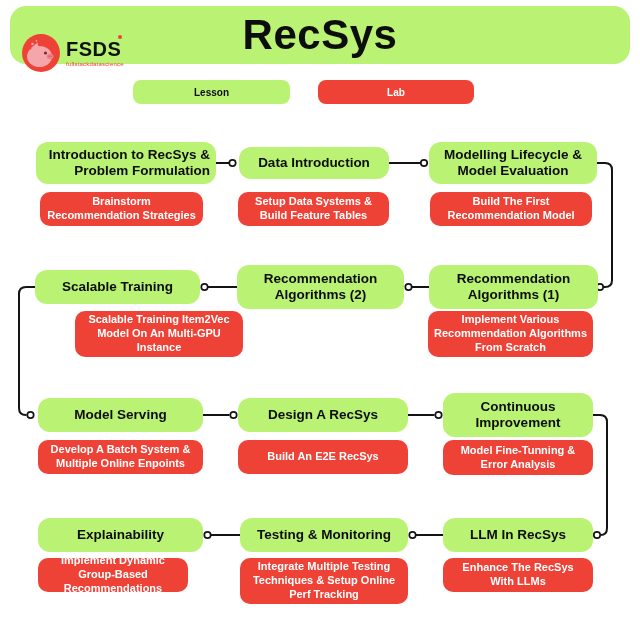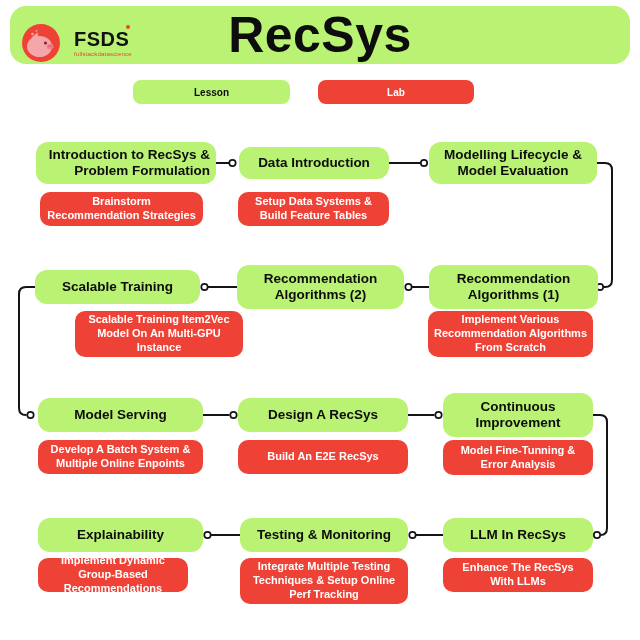--- a/index.html
+++ b/index.html
@@ -6,28 +6,28 @@
   .canvas{
     position:relative;width:640px;height:640px;background:#ffffff;overflow:hidden;
     font-family:"Liberation Sans","DejaVu Sans",sans-serif;
   }
   
   .header{
     position:absolute;left:10px;top:6px;width:620px;height:58px;
     background:var(--lesson,#baf273);border-radius:16px;
     display:flex;align-items:center;justify-content:center;
   }
-  .logo{position:absolute;left:12px;top:18px;display:flex;align-items:center;gap:14px;}
+  .logo{position:absolute;left:12px;top:28px;display:flex;align-items:center;gap:6px;}
   .logo-mark{width:38px;height:38px;display:block;}
   .logo-text{position:relative;display:flex;flex-direction:column;line-height:1;}
   .logo-abbr{font-size:20px;font-weight:700;color:#111;letter-spacing:.5px;}
   .logo-dot{position:absolute;right:2px;top:-4px;width:4px;height:4px;border-radius:50%;background:var(--lab,#ee4237);}
   .logo-sub{font-size:6px;color:var(--lab,#ee4237);margin-top:2px;letter-spacing:.2px;}
   .title{
-    margin:0;font-size:50px;font-weight:800;color:#0d0d0d;letter-spacing:.5px;
+    margin:0;font-size:42px;font-weight:800;color:#0d0d0d;letter-spacing:.5px;
   }
   
   .legend-chip{
     position:absolute;top:80px;height:24px;border-radius:8px;
     display:flex;align-items:center;justify-content:center;
     font-size:10px;font-weight:700;
   }
   .legend-lesson{left:133px;width:157px;background:var(--lesson,#baf273);color:#0d0d0d;}
   .legend-lab{left:318px;width:156px;background:var(--lab,#ee4237);color:#fff;}
   
@@ -101,20 +101,21 @@
   </div>
 
   <span class="legend-chip legend-lesson">Lesson</span>
   <span class="legend-chip legend-lab">Lab</span>
 
   <div class="node lesson-node" style="left:36px;top:142px;width:180px;height:42px;text-align:right;">Introduction to RecSys &amp; Problem Formulation</div>
   <div class="node lesson-node" style="left:239px;top:147px;width:150px;height:32px;">Data Introduction</div>
   <div class="node lesson-node" style="left:429px;top:142px;width:168px;height:42px;">Modelling Lifecycle &amp; Model Evaluation</div>
   <div class="node lab-node" style="left:40px;top:192px;width:163px;height:34px;">Brainstorm Recommendation Strategies</div>
   <div class="node lab-node" style="left:238px;top:192px;width:151px;height:34px;">Setup Data Systems &amp; Build Feature Tables</div>
+  <div class="node lab-node" style="left:430px;top:192px;width:162px;height:34px;">Build The First Recommendation Model</div>
 
   <div class="node lesson-node" style="left:35px;top:270px;width:165px;height:34px;">Scalable Training</div>
   <div class="node lesson-node" style="left:237px;top:265px;width:167px;height:44px;">Recommendation Algorithms (2)</div>
   <div class="node lesson-node" style="left:429px;top:265px;width:169px;height:44px;">Recommendation Algorithms (1)</div>
   <div class="node lab-node" style="left:35px;top:311px;width:168px;height:46px;margin-left:40px;">Scalable Training Item2Vec Model On An Multi-GPU Instance</div>
   <div class="node lab-node" style="left:428px;top:311px;width:165px;height:46px;">Implement Various Recommendation Algorithms From Scratch</div>
 
   <div class="node lesson-node" style="left:38px;top:398px;width:165px;height:34px;">Model Serving</div>
   <div class="node lesson-node" style="left:238px;top:398px;width:170px;height:34px;">Design A RecSys</div>
   <div class="node lesson-node" style="left:443px;top:393px;width:150px;height:44px;">Continuous Improvement</div>

